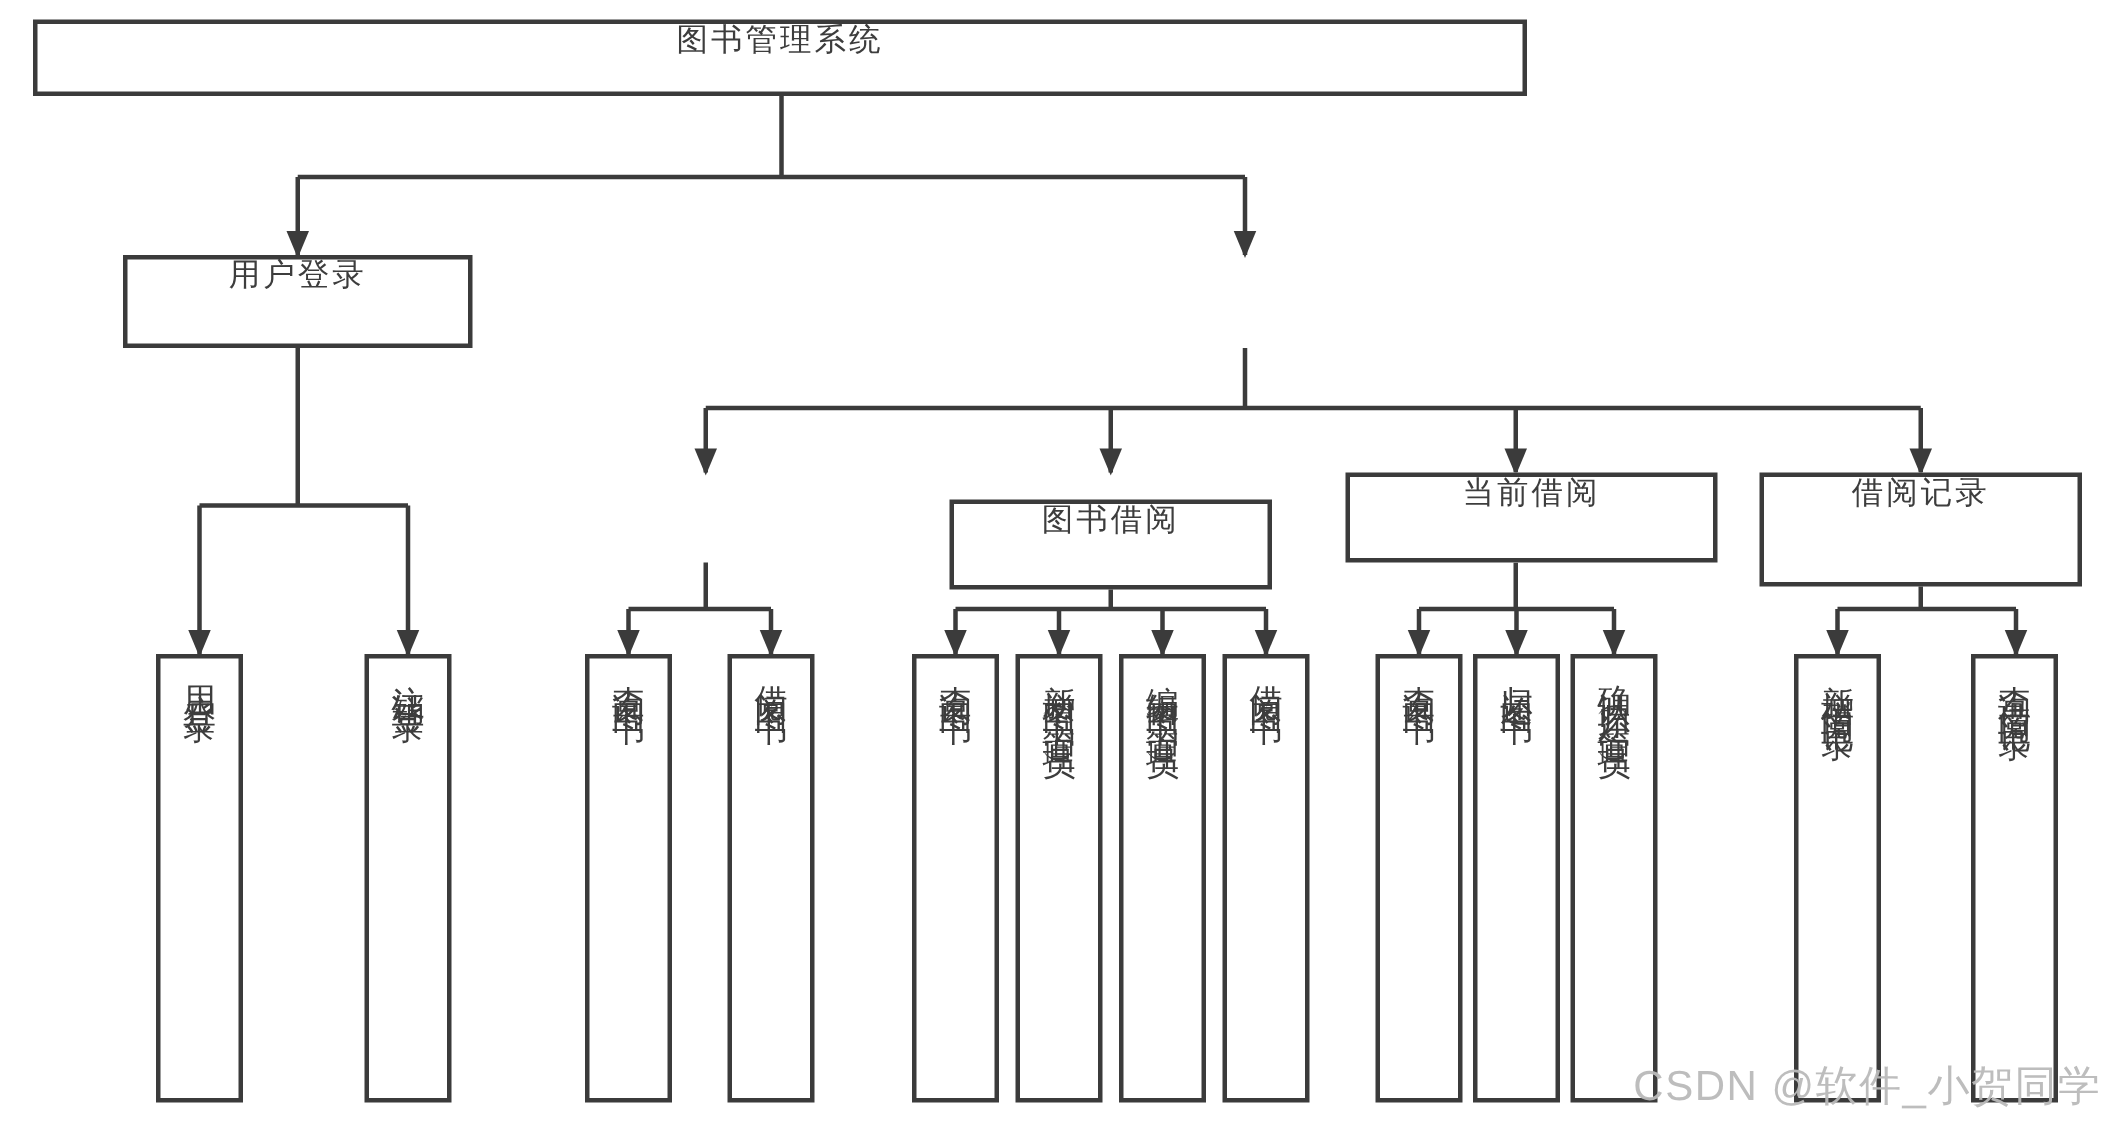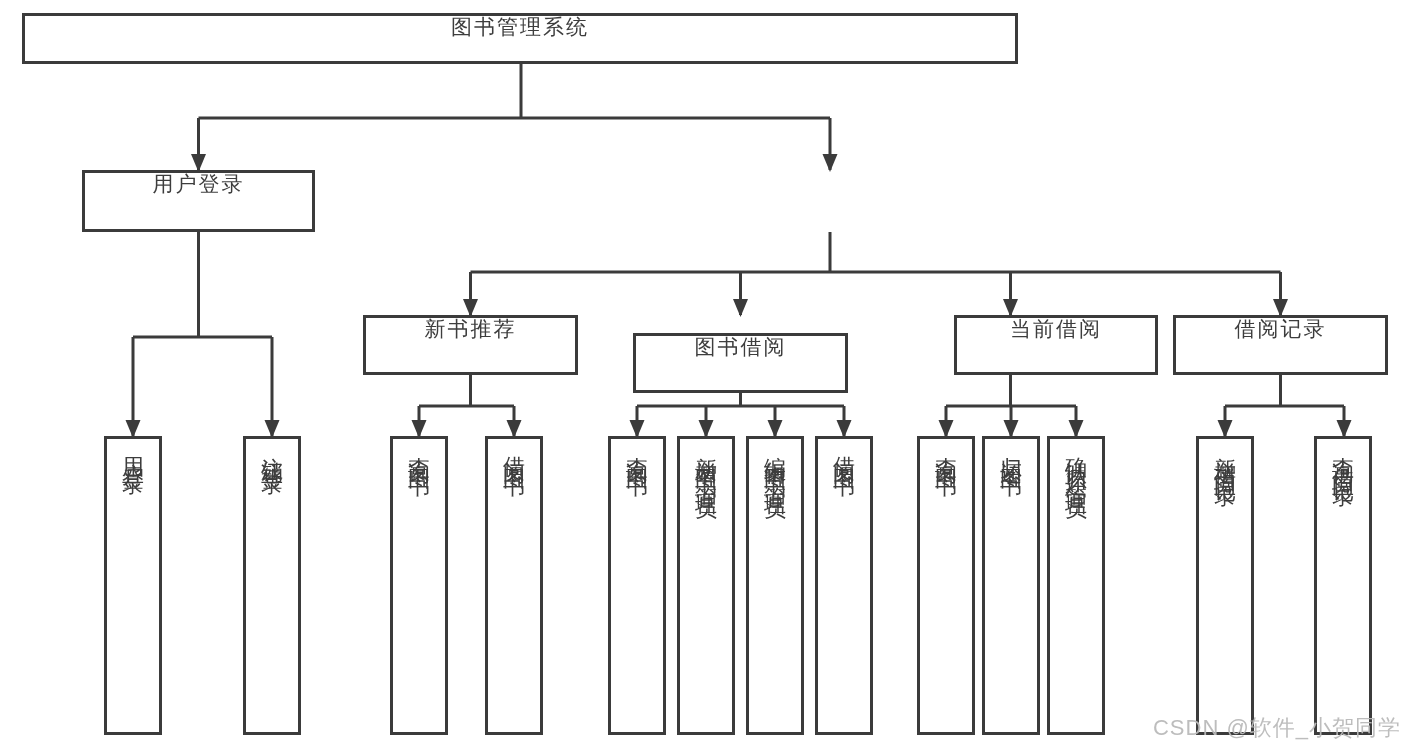--- a/index.html
+++ b/index.html
@@ -43,21 +43,21 @@
     writing-mode: vertical-rl;
     text-orientation: mixed;
     font-size: 22px;
     letter-spacing: 6px;
     line-height: 1;
   }
   .watermark {
     position: absolute;
     right: 4px;
     bottom: 4px;
-    font-size: 22px;
+    font-size: 28px;
     color: rgba(185, 185, 185, 0.95);
     letter-spacing: 1px;
     white-space: nowrap;
     z-index: 10;
   }
 </style>
 </head>
 <body>
 
 <div id="canvas">
@@ -92,30 +92,27 @@
     </svg>
 
   <div class="node hnode" style="left:22px; top:13px; width:996px; height:51px;">
     <span class="label">图书管理系统</span>
   </div>
 
   <div class="node hnode" style="left:82px; top:170px; width:233px; height:62px;">
     <span class="label">用户登录</span>
   </div>
 
-  <div class="node hnode" style="left:363px; top:315px; width:215px; height:60px;">
-    <span class="label">新书推荐</span>
-  </div>
   <div class="node hnode" style="left:633px; top:333px; width:215px; height:60px;">
     <span class="label">图书借阅</span>
   </div>
-  <div class="node hnode" style="left:954px; top:315px; width:204px; height:60px;">
+  <div class="node hnode" style="left:897px; top:315px; width:248px; height:60px;">
     <span class="label">当前借阅</span>
   </div>
-  <div class="node hnode" style="left:1173px; top:315px; width:215px; height:60px;">
+  <div class="node hnode" style="left:1173px; top:315px; width:215px; height:76px;">
     <span class="label">借阅记录</span>
   </div>
 
   <div class="node leaf" style="left:104px; top:436px; width:58px; height:299px;">
     <span class="label">用户登录</span>
   </div>
   <div class="node leaf" style="left:243px; top:436px; width:58px; height:299px;">
     <span class="label">注销登录</span>
   </div>
 

